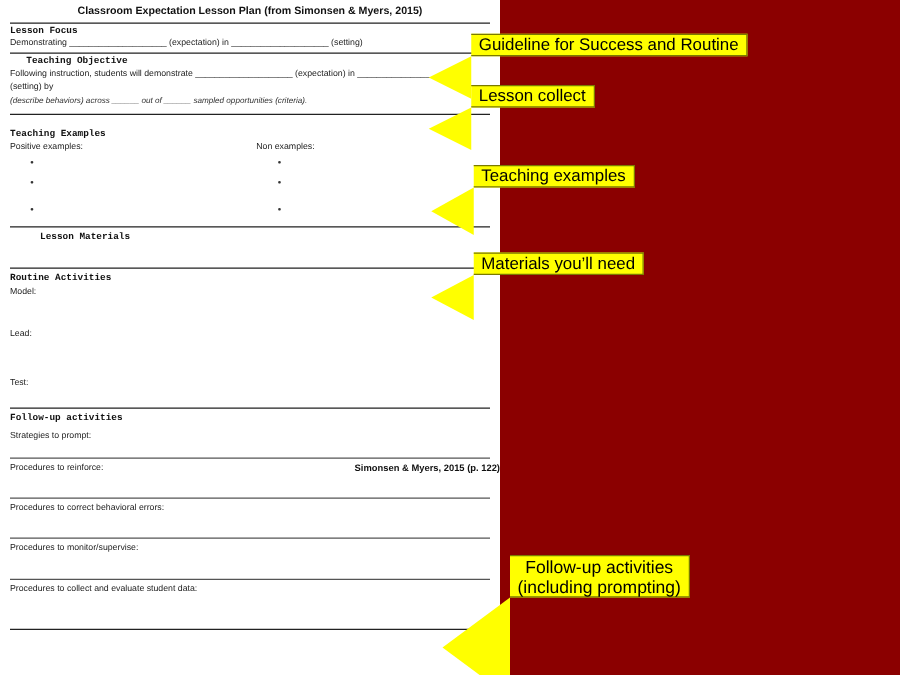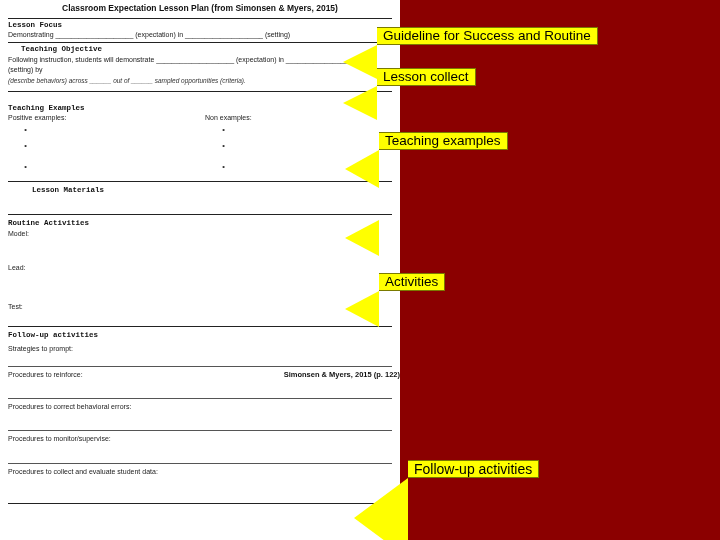--- a/index.html
+++ b/index.html
@@ -211,31 +211,27 @@
     <div class="arrow-head">
       <div class="tri" style="border-top:19px solid transparent; border-bottom:19px solid transparent; border-right:34px solid #FFFF00;"></div>
     </div>
     <div class="arrow-body">Teaching examples</div>
   </div>
 
   <div class="callout" style="left:345px; top:184px; width:365px; height:36px;">
     <div class="arrow-head">
       <div class="tri" style="border-top:18px solid transparent; border-bottom:18px solid transparent; border-right:34px solid #FFFF00;"></div>
     </div>
-  </div>
-
-  <div class="callout" style="left:345px; top:255px; width:365px; height:36px;">
-    <div class="arrow-head">
-      <div class="tri" style="border-top:18px solid transparent; border-bottom:18px solid transparent; border-right:34px solid #FFFF00;"></div>
-    </div>
-    <div class="arrow-body">Activities</div>
-  </div>
+    <div class="arrow-body">Materials you’ll need</div>
+  </div>
+
 
   <div class="callout" style="left:354px; top:398px; width:356px; height:80px;">
     <div class="arrow-head" style="width:54px; flex:0 0 54px;">
       <div class="tri" style="border-top:40px solid transparent; border-bottom:40px solid transparent; border-right:54px solid #FFFF00;"></div>
     </div>
     <div class="arrow-body big" style="flex-direction:column;">
       <div>Follow-up activities</div>
+      <div>(including prompting)</div>
     </div>
   </div>
 
 </div>
 
 </body></html>

